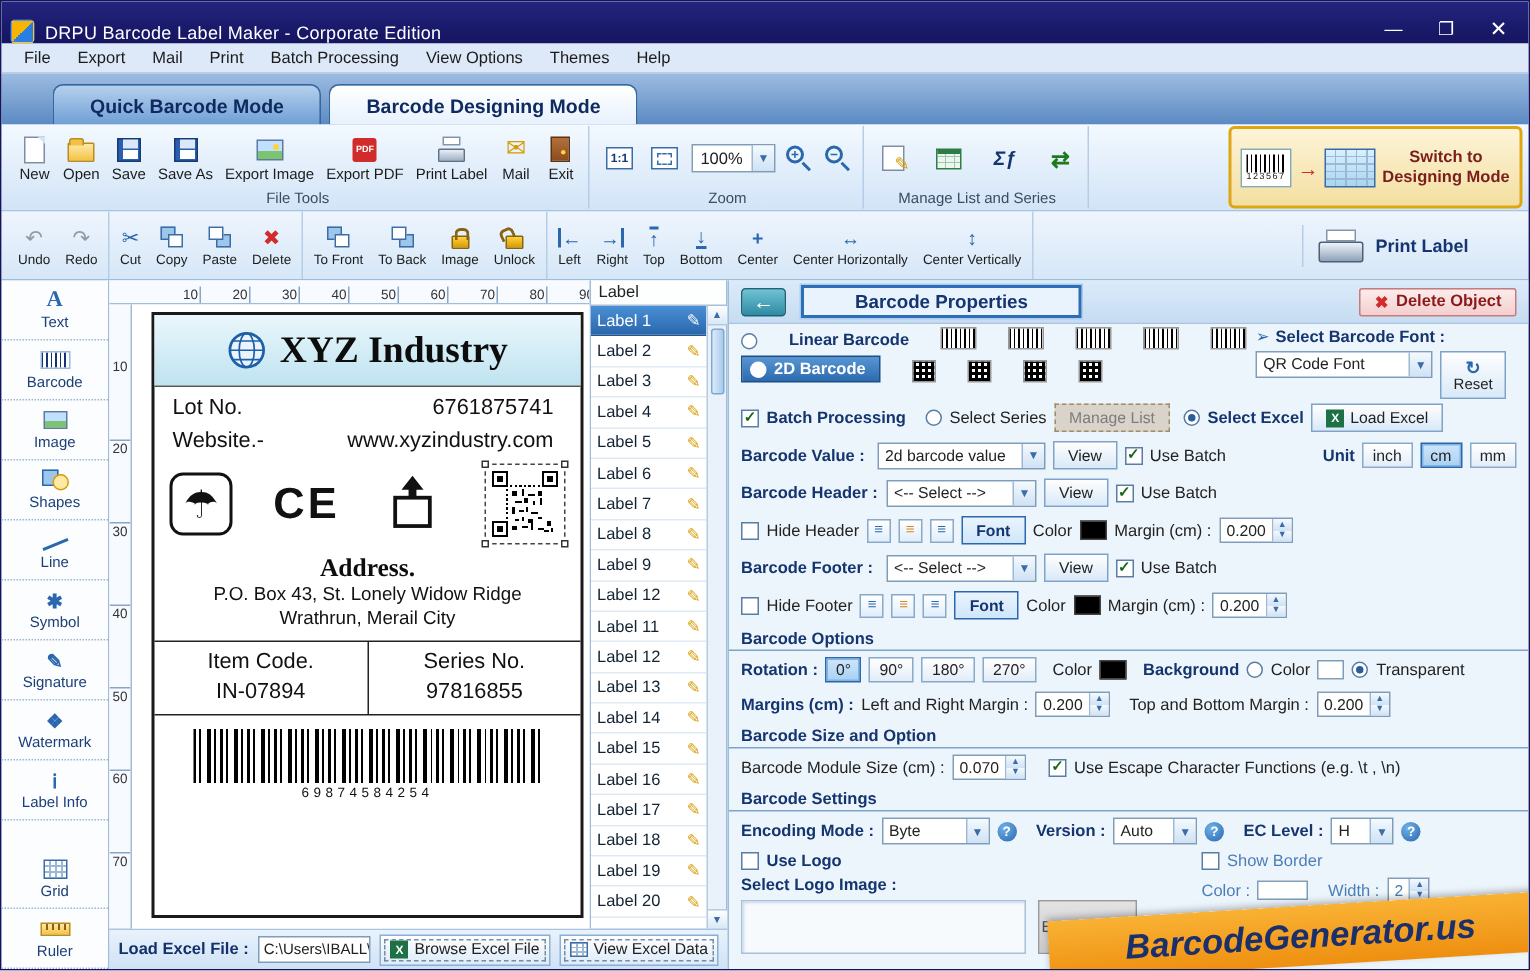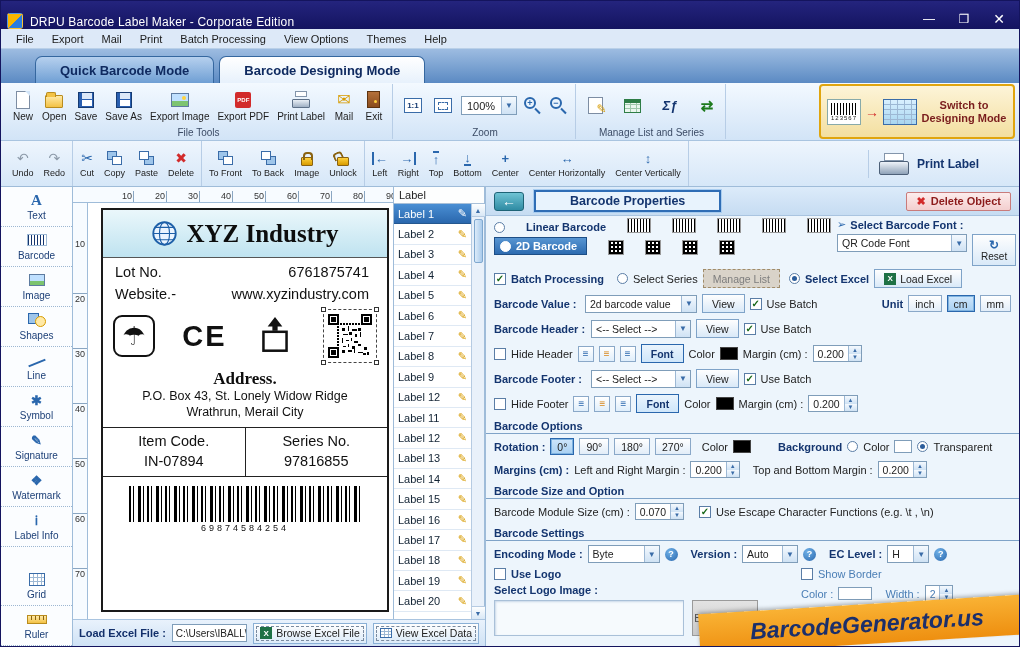--- a/index.html
+++ b/index.html
@@ -860,21 +860,21 @@
             <span class="bc2d-thumb"></span>
             <span class="bc2d-thumb"></span>
           </div>
         </div>
         <div class="ptop-right">
           <div class="fontlabel-row">
               <span class="blue">➢</span>
               <span class="plabel">Select Barcode Font :</span>
             </div>
           <div class="fontdd-row">
-            <span class="dd" style="width:130px">
+            <span class="dd" style="width:118px">
                 <span>QR Code Font</span>
                 <span class="arrow">▼</span>
               </span>
             <span class="resetbtn">
                 <span class="ric">↻</span>
                 <span>Reset</span>
               </span>
           </div>
         </div>
       </div>
@@ -997,21 +997,21 @@
             <span>90°</span>
           </span>
         <span class="unitbtn">
             <span>180°</span>
           </span>
         <span class="unitbtn">
             <span>270°</span>
           </span>
         <span class="ptext" style="margin-left:6px">Color</span>
         <span class="swatch"></span>
-        <span class="plabel" style="margin-left:22px">Background</span>
+        <span class="plabel" style="margin-left:6px">Background</span>
         <span class="rad"></span>
         <span class="ptext">Color</span>
         <span class="swatch white"></span>
         <span class="rad on"></span>
         <span class="ptext">Transparent</span>
       </div>
 
       <div class="prow">
         <span class="plabel">Margins (cm) :</span>
         <span class="ptext">Left and Right Margin :</span>

